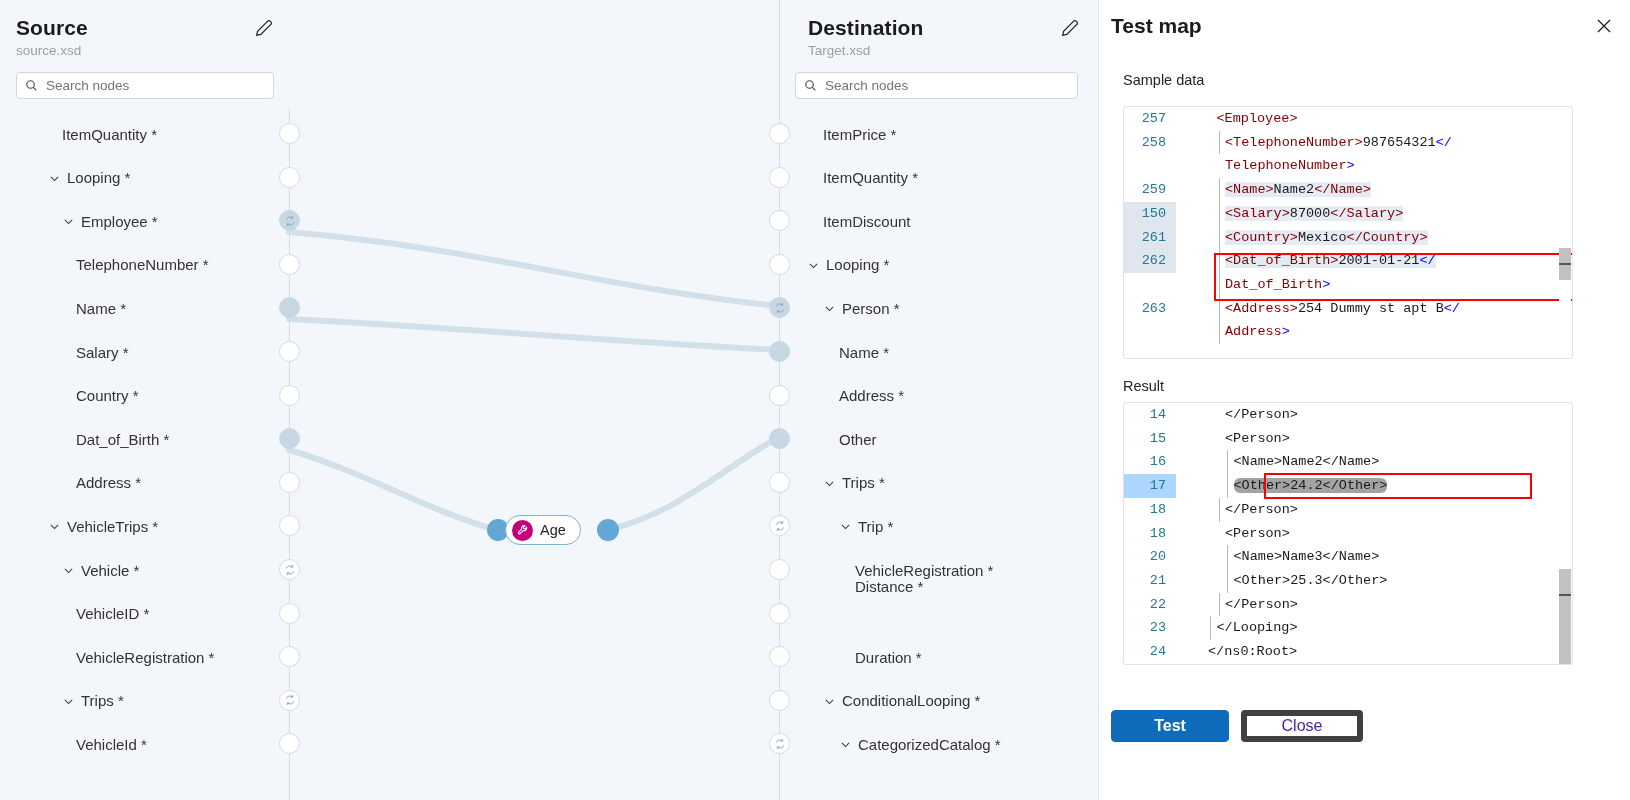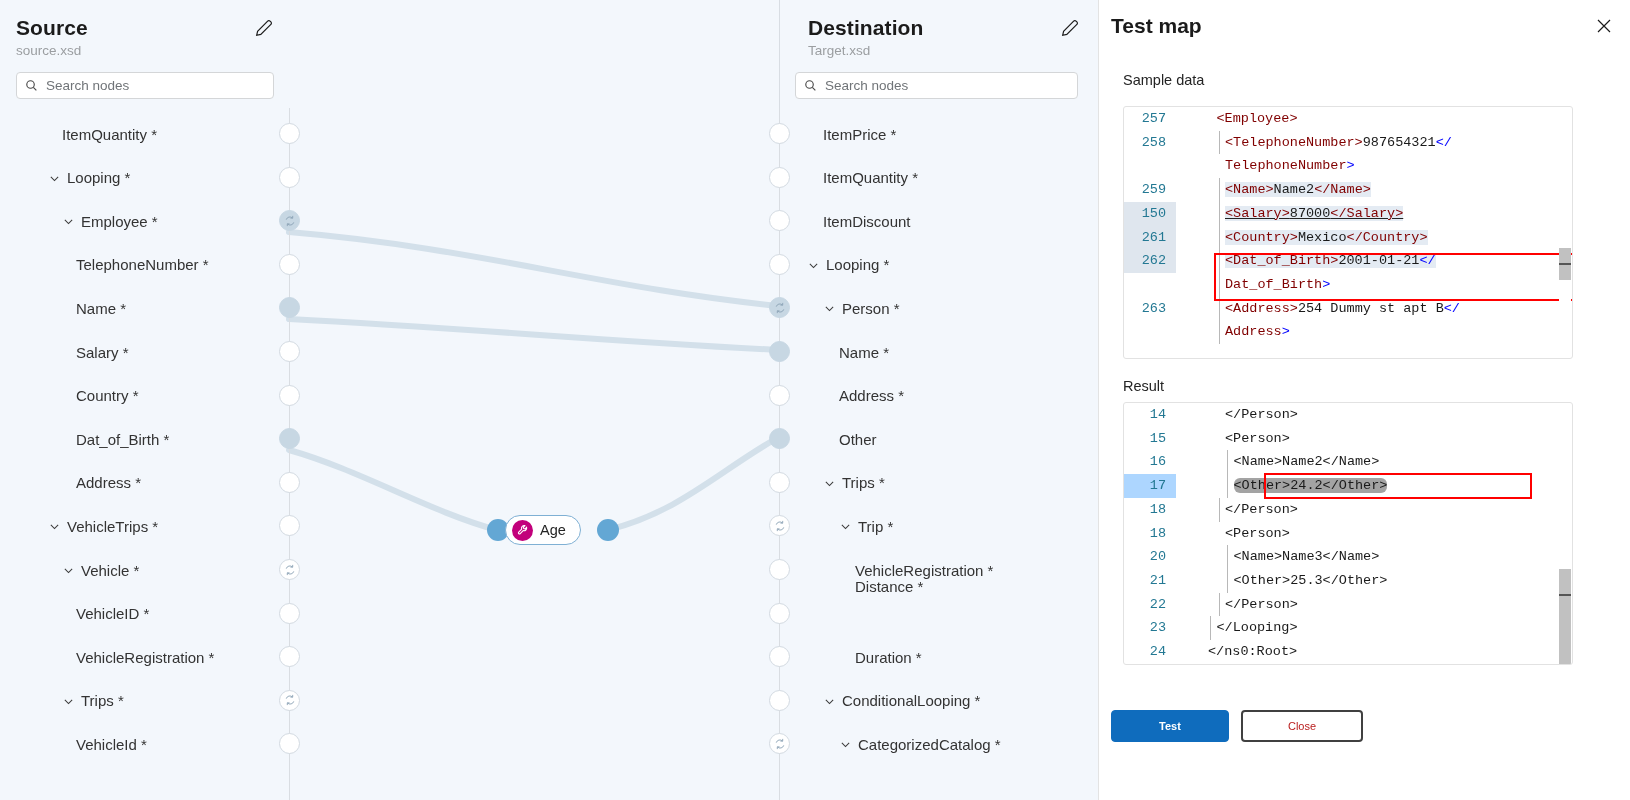--- a/index.html
+++ b/index.html
@@ -144,24 +144,24 @@
   .sbar {
     position: absolute; right: 1px; top: 1px; bottom: 1px; width: 12px;
     background: #ffffff;
   }
   .sthumb { position: absolute; right: 0; width: 12px; background: #c1c1c1; }
   .sthumb .tick { position: absolute; left: 0; width: 100%; height: 2px; background: #555; }
 
   .btn {
     position: absolute; height: 32px; border-radius: 4px;
     display: flex; align-items: center; justify-content: center;
-    font-size: 11px; cursor: pointer;
+    font-size: 16px; cursor: pointer;
   }
   .btn-primary { background: #0f6cbd; color: #ffffff; border: 1px solid #0f6cbd; font-weight: 600; }
-  .btn-secondary { background: #ffffff; color: #b91c1c; border: 2px solid #404040; }
+  .btn-secondary { background: #ffffff; color: #4c1d95; border: 6px solid #404040; }
 </style>
 </head>
 <body>
 
 <div id="app">
 
   <div class="mapper">
 
     <svg id="wires">
       <g stroke="#d3e0ea" stroke-width="6" fill="none" stroke-linecap="round">
@@ -462,21 +462,21 @@
     </div>
 
     <div class="tm-sectionlabel" style="left:24px; top:72px;">Sample data</div>
 
     <div class="editor" style="left:24px; top:106px; width:450px; height:253px;">
       <div class="code-area" id="sample-code">
           <div class="codeline"><div class="gutter">257</div><div class="fold"></div><div class="gap2"></div><div class="codetext" style="padding-left: 8.5px;"><span><span class="tok-tag">&lt;Employee&gt;</span></span></div></div>
           <div class="codeline"><div class="gutter">258</div><div class="fold"></div><div class="gap2"></div><div class="codetext" style="padding-left: 17px;"><div class="indentguide" style="left: 10.5px;"></div><span><span class="tok-tag">&lt;TelephoneNumber&gt;</span><span class="tok-txt">987654321</span><span class="tok-br">&lt;/</span></span></div></div>
           <div class="codeline"><div class="gutter"></div><div class="fold"></div><div class="gap2"></div><div class="codetext" style="padding-left: 17px;"><span><span class="tok-tag">TelephoneNumber</span><span class="tok-br">&gt;</span></span></div></div>
           <div class="codeline"><div class="gutter">259</div><div class="fold"></div><div class="gap2"></div><div class="codetext" style="padding-left: 17px;"><div class="indentguide" style="left: 10.5px;"></div><span class="hl-soft"><span class="tok-tag">&lt;Name&gt;</span><span class="tok-txt">Name2</span><span class="tok-tag">&lt;/Name&gt;</span></span></div></div>
-          <div class="codeline"><div class="gutter gut-hl">150</div><div class="fold gut-hl"></div><div class="gap2"></div><div class="codetext" style="padding-left: 17px; text-decoration: underline;"><div class="indentguide" style="left: 10.5px;"></div><span class="hl-soft"><span class="tok-tag">&lt;Salary&gt;</span><span class="tok-txt">87000</span><span class="tok-tag">&lt;/Salary&gt;</span></span></div></div>
+          <div class="codeline"><div class="gutter gut-hl">150</div><div class="fold gut-hl"></div><div class="gap2"></div><div class="codetext" style="padding-left: 17px;"><div class="indentguide" style="left: 10.5px;"></div><span class="hl-soft"><span class="tok-tag">&lt;Salary&gt;</span><span class="tok-txt">87000</span><span class="tok-tag">&lt;/Salary&gt;</span></span></div></div>
           <div class="codeline"><div class="gutter gut-hl">261</div><div class="fold gut-hl"></div><div class="gap2"></div><div class="codetext" style="padding-left: 17px;"><div class="indentguide" style="left: 10.5px;"></div><span class="hl-soft"><span class="tok-tag">&lt;Country&gt;</span><span class="tok-txt">Mexico</span><span class="tok-tag">&lt;/Country&gt;</span></span></div></div>
           <div class="codeline"><div class="gutter gut-hl">262</div><div class="fold gut-hl"></div><div class="gap2"></div><div class="codetext" style="padding-left: 17px;"><div class="indentguide" style="left: 10.5px;"></div><span class="hl-soft"><span class="tok-tag">&lt;Dat_of_Birth&gt;</span><span class="tok-txt">2001-01-21</span><span class="tok-br">&lt;/</span></span></div></div>
           <div class="codeline"><div class="gutter"></div><div class="fold"></div><div class="gap2"></div><div class="codetext" style="padding-left: 17px;"><div class="indentguide" style="left: 10.5px;"></div><span><span class="tok-tag">Dat_of_Birth</span><span class="tok-br">&gt;</span></span></div></div>
           <div class="codeline"><div class="gutter">263</div><div class="fold"></div><div class="gap2"></div><div class="codetext" style="padding-left: 17px;"><div class="indentguide" style="left: 10.5px;"></div><span><span class="tok-tag">&lt;Address&gt;</span><span class="tok-txt">254 Dummy st apt B</span><span class="tok-br">&lt;/</span></span></div></div>
           <div class="codeline"><div class="gutter"></div><div class="fold"></div><div class="gap2"></div><div class="codetext" style="padding-left: 17px;"><div class="indentguide" style="left: 10.5px;"></div><span><span class="tok-tag">Address</span><span class="tok-br">&gt;</span></span></div></div>
         </div>
       <div class="redbox" style="left:90px; top:146px; width:378px; height:48px;"></div>
       <div class="sbar">
         <div class="sthumb" style="top:140px; height:32px;">
           <div class="tick" style="top:15px;"></div>

